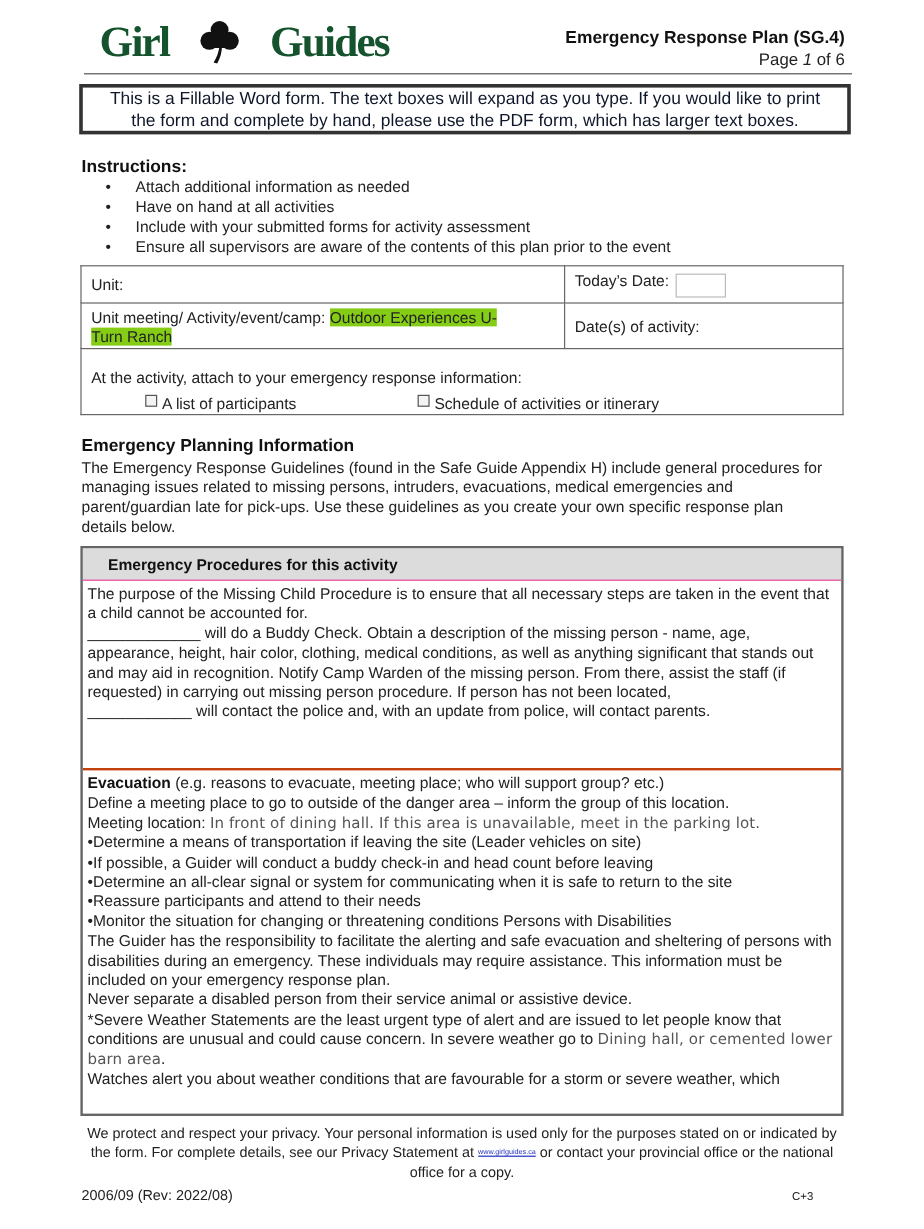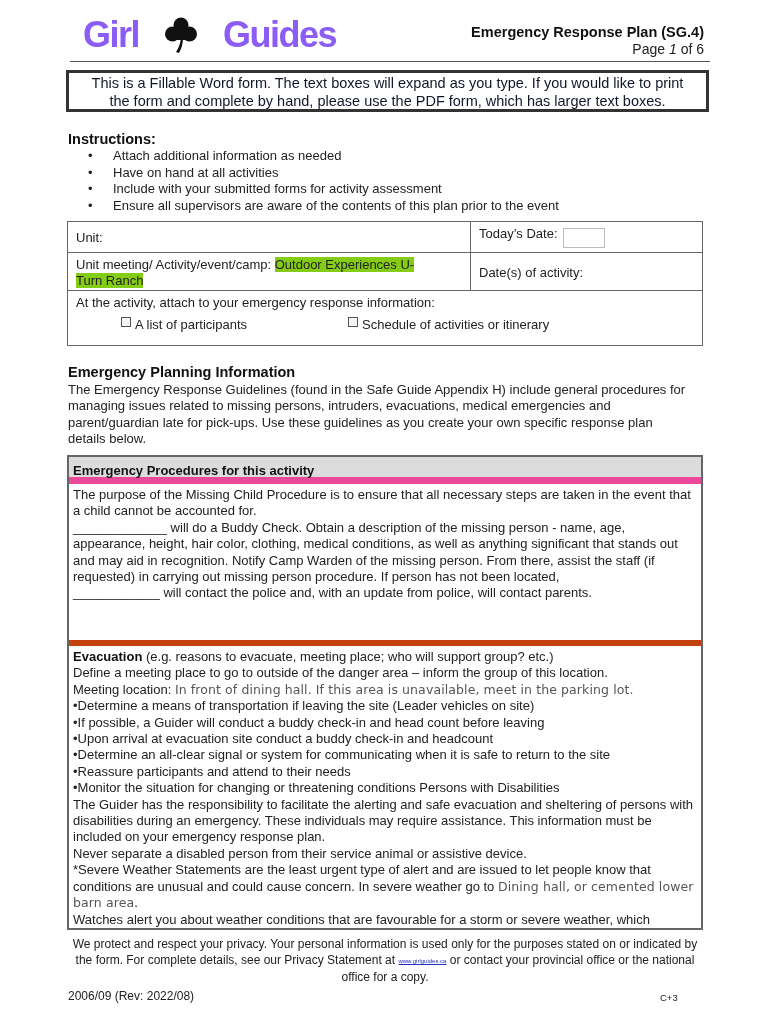--- a/index.html
+++ b/index.html
@@ -1,20 +1,20 @@
 <!DOCTYPE html>
 <html><head>
   <meta charset="utf-8">
   <style>
     * { box-sizing: border-box; margin: 0; padding: 0; }
     html, body { width: 770px; height: 1024px; background: #ffffff; overflow: hidden; }
     body { position: relative; font-family: "Liberation Sans", sans-serif; color: #111; font-size: 13px; }
 
     .header { position: absolute; left: 0; top: 0; width: 770px; height: 64px; }
-    .logo { position: absolute; left: 83px; top: 16px; font-family: Liberation Sans, sans-serif; font-weight: 700; font-size: 36px; letter-spacing: -1.5px; color: #8b5cf6; display: flex; align-items: center; line-height: 1; gap: 24px; }
+    .logo { position: absolute; left: 83px; top: 16px; font-family: Liberation Serif, serif; font-weight: 700; font-size: 36px; letter-spacing: -1.5px; color: #14532d; display: flex; align-items: center; line-height: 1; gap: 24px; }
     .logo .trefoil { display: inline-block; width: 34px; height: 38px; margin: 0 1px; }
     .logo-rule { position: absolute; left: 70px; top: 61px; width: 640px; height: 1px; background: #555; }
     .doc-title { position: absolute; right: 66px; top: 24px; font-weight: 700; font-size: 14.5px; text-align: right; }
     .page-num { position: absolute; right: 66px; top: 41px; font-size: 14px; color: #222; text-align: right; }
     .page-num i { font-style: italic; }
 
     .notice { position: absolute; left: 66px; top: 70px; width: 643px; height: 42px; border: 3px solid #333; text-align: center; font-size: 14.5px; line-height: 18px; padding-top: 1px; color: #0f172a; }
 
     .instr-title { position: absolute; left: 68px; top: 131px; font-weight: 700; font-size: 14.5px; }
     .instr-list { position: absolute; left: 88px; top: 148px; list-style: none; font-size: 13px; line-height: 16.5px; color: #222; }
@@ -22,32 +22,32 @@
     .instr-list li .bullet { position: absolute; left: 0; top: 0; }
 
     .info-table { position: absolute; left: 67px; top: 221px; width: 636px; border-collapse: collapse; font-size: 13px; color: #222; }
     .info-table td { border: 1px solid #666; vertical-align: top; }
     .cell-unit { height: 31px; padding: 8px 8px 0 8px; width: 403px; }
     .cell-today { padding: 4px 8px 0 8px; }
     .date-box { display: inline-block; width: 42px; height: 20px; border: 1px solid #bbb; vertical-align: top; margin-left: 2px; margin-top: 2px; }
     .cell-activity { height: 38px; padding: 4px 8px 0 8px; line-height: 16px; }
     .filled { background: #84cc16; }
     .cell-dates { padding: 12px 8px 0 8px; }
-    .cell-attach { height: 55px; padding: 4px 8px 0 8px; }
+    .cell-attach { height: 55px; padding: 16px 8px 0 8px; }
     .attach-row { margin-top: 7px; position: relative; height: 16px; }
     .cb-item { position: absolute; top: 0; display: flex; align-items: flex-start; }
     .cb { display: inline-block; width: 10px; height: 10px; border: 1px solid #555; margin-right: 4px; background: #f4f4f4; }
 
     .epi-title { position: absolute; left: 68px; top: 364px; font-weight: 700; font-size: 14.5px; }
     .epi-text { position: absolute; left: 68px; top: 382px; width: 620px; font-size: 13px; line-height: 16.3px; color: #222; }
 
     .proc-table { position: absolute; left: 67px; top: 455px; width: 636px; border: 2px solid #666; border-bottom: 2px solid #666; height: 475px; overflow: hidden; font-size: 13px; color: #222; }
-    .proc-header { background: #dcdcdc; height: 27px; border-bottom: 7px solid #ec4899; padding: 6px 4px 0 4px; font-weight: 700; font-size: 13px; color: #111; }
+    .proc-header { background: #dcdcdc; height: 27px; border-bottom: 1px solid #ec4899; padding: 6px 4px 0 21px; font-weight: 700; font-size: 13px; color: #111; }
     .proc-section { padding: 3px 4px 0 4px; line-height: 16.4px; }
-    .proc-section + .proc-section { border-top: 6px solid #c2410c; }
+    .proc-section + .proc-section { border-top: 2px solid #c2410c; }
     .proc-missing { height: 156px; }
     .sec-title { font-weight: 700; color: #111; }
     .fill-text { font-family: "DejaVu Sans", sans-serif; color: #555; font-size: 12.5px; letter-spacing: 0.1px; }
 
     .privacy { position: absolute; left: 70px; top: 936px; width: 630px; text-align: center; font-size: 12px; line-height: 16px; color: #222; }
     .privacy .link { font-size: 6px; color: #2030c0; text-decoration: underline; vertical-align: middle; }
     .rev { position: absolute; left: 68px; top: 989px; font-size: 12px; color: #222; }
     .code { position: absolute; left: 660px; top: 992px; font-size: 9.5px; color: #222; }
   </style>
 </head>
@@ -146,21 +146,20 @@
   <div class="proc-section">
     <div>
       <span class="sec-title">Evacuation</span><span> (e.g. reasons to evacuate, meeting place; who will support group? etc.)</span>
     </div>
     <div>Define a meeting place to go to outside of the danger area – inform the group of this location.</div>
     <div>
       <span>Meeting location: </span><span class="fill-text">In front of dining hall. If this area is unavailable, meet in the parking lot.</span>
     </div>
     <div>•Determine a means of transportation if leaving the site (Leader vehicles on site)</div>
     <div>•If possible, a Guider will conduct a buddy check-in and head count before leaving</div>
-    <div>•Upon arrival at evacuation site conduct a buddy check-in and headcount</div>
     <div>•Determine an all-clear signal or system for communicating when it is safe to return to the site</div>
     <div>•Reassure participants and attend to their needs</div>
     <div>•Monitor the situation for changing or threatening conditions Persons with Disabilities</div>
     <div>The Guider has the responsibility to facilitate the alerting and safe evacuation and sheltering of persons with disabilities during an emergency. These individuals may require assistance. This information must be included on your emergency response plan.</div>
     <div>Never separate a disabled person from their service animal or assistive device.</div>
     <div>
       <span>*Severe Weather Statements are the least urgent type of alert and are issued to let people know that conditions are unusual and could cause concern. In severe weather go to </span><span class="fill-text">Dining hall, or cemented lower barn area</span><span>.</span>
     </div>
     <div>Watches alert you about weather conditions that are favourable for a storm or severe weather, which</div>
   </div>

